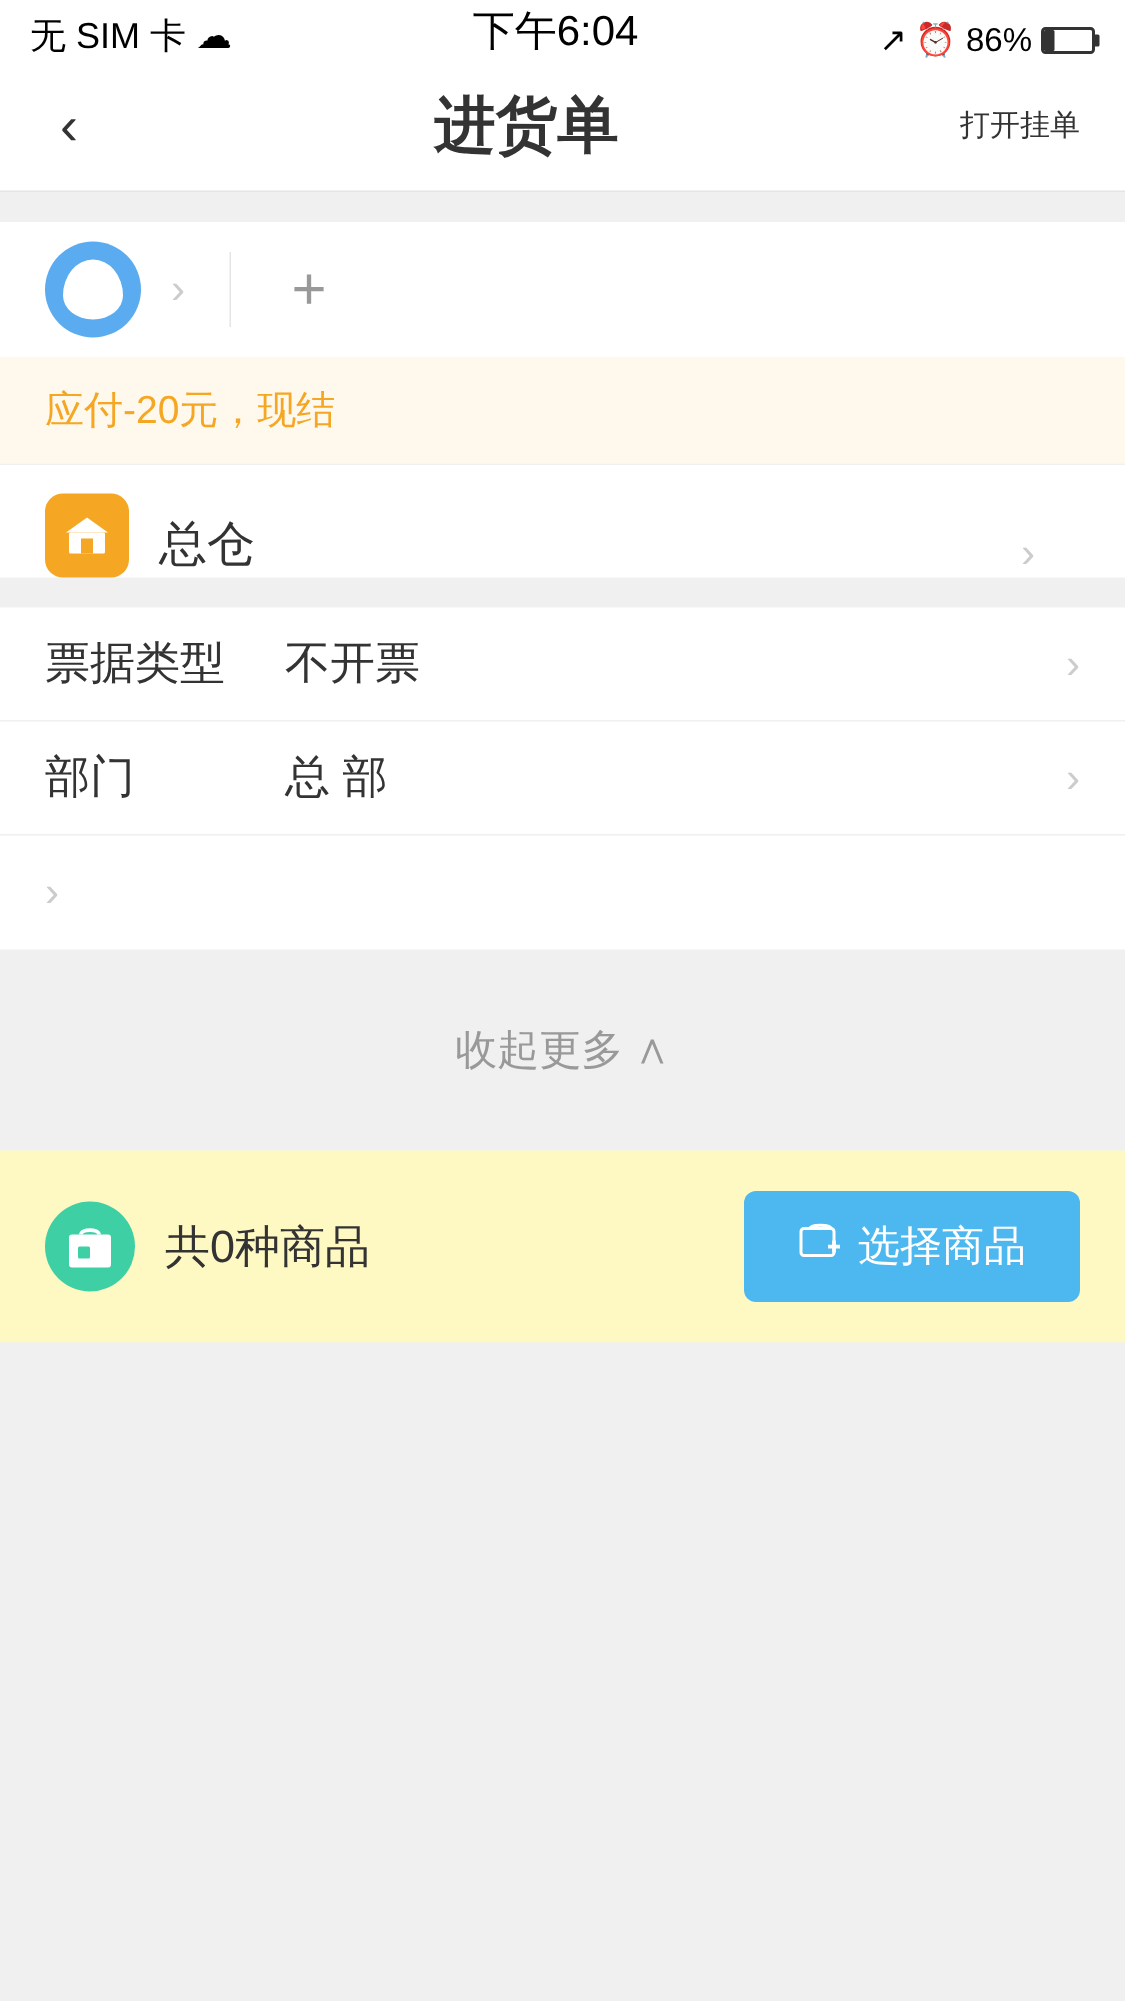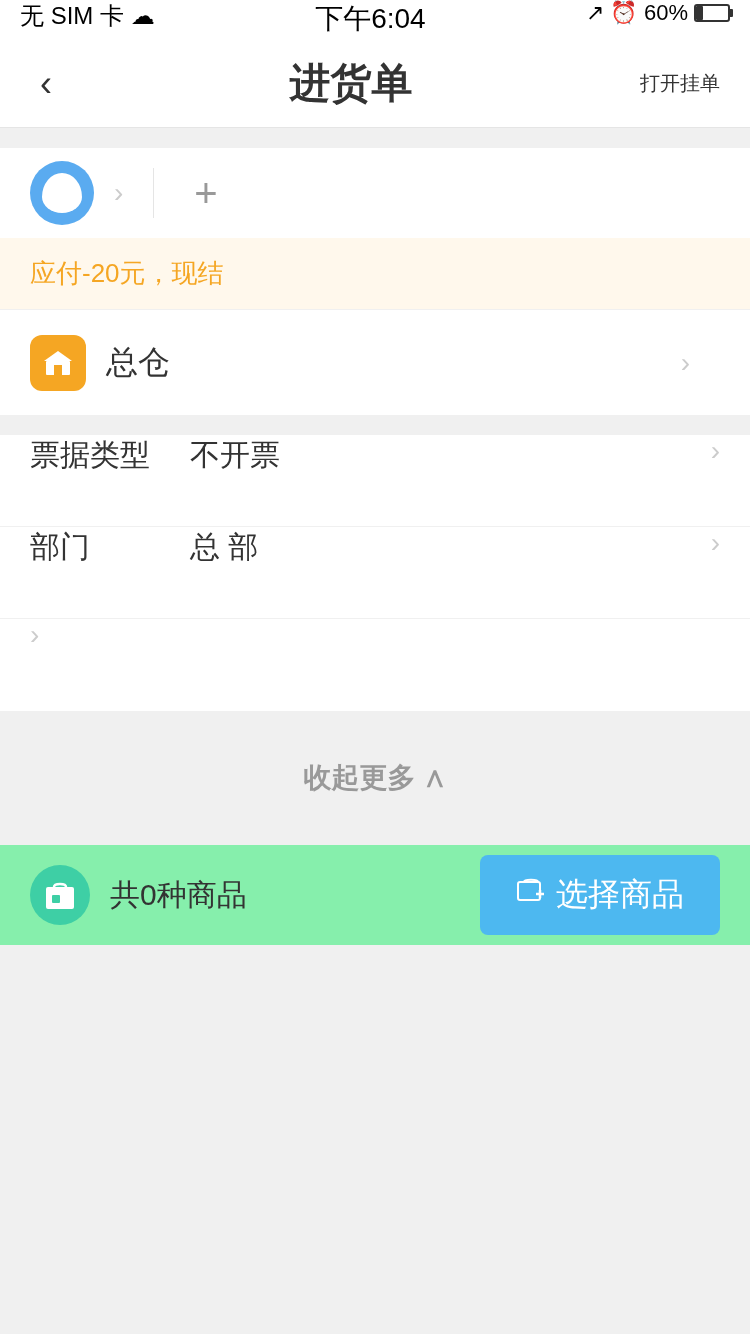--- a/index.html
+++ b/index.html
@@ -10,21 +10,21 @@
       min-height: 1334px;
       background: #f0f0f0;
       font-size: 28px;
       color: #333;
     }
     
     .status-bar {
       height: 40px;
       background: #fff;
       display: flex;
-      align-items: flex-start;
+      align-items: flex-end;
       justify-content: space-between;
       padding: 0 20px;
       font-size: 24px;
       color: #000;
     }
     .status-left { display: flex; align-items: center; gap: 10px; }
     .status-center { font-size: 28px; font-weight: 500; }
     .status-right { display: flex; align-items: center; gap: 6px; font-size: 22px; }
     .battery-icon {
       display: inline-block;
@@ -137,23 +137,23 @@
     
     .notice-banner {
       background: #fff8ec;
       padding: 18px 30px;
       font-size: 26px;
       color: #f5a623;
     }
     
     .warehouse-row {
       display: flex;
-      align-items: center;
-      padding: 0 30px;
-      height: 106px;
+      align-items: flex-end;
+      padding: 0 30px;
+      height: 76px;
       background: #fff;
       border-top: 1px solid #f0f0f0;
     }
     .warehouse-icon {
       width: 56px;
       height: 56px;
       border-radius: 12px;
       background: #f5a623;
       display: flex;
       align-items: center;
@@ -168,23 +168,23 @@
       font-size: 32px;
       color: #333;
     }
     
     .form-section {
       background: #fff;
       margin-top: 20px;
     }
     .form-row {
       display: flex;
-      align-items: flex-start;
-      padding: 0 30px;
-      height: 92px;
+      align-items: center;
+      padding: 0 30px;
+      height: 76px;
       border-bottom: 1px solid #f0f0f0;
     }
     .form-row:last-child {
       border-bottom: none;
     }
     .form-label {
       font-size: 30px;
       color: #333;
       width: 140px;
       flex-shrink: 0;
@@ -204,30 +204,29 @@
     }
     
     .collapse-btn {
       background: #f0f0f0;
       text-align: center;
       padding: 28px;
       font-size: 28px;
       color: #999;
       cursor: pointer;
       margin-top: 20px;
-      font-weight: bold;
     }
     
     .bottom-bar {
-      background: #86efac;
+      background: #fef9c3;
       margin-top: 20px;
       display: flex;
       align-items: center;
       padding: 0 30px;
-      height: 100px;
+      height: 128px;
     }
     .product-icon {
       width: 60px;
       height: 60px;
       border-radius: 50%;
       background: #3ecfa5;
       display: flex;
       align-items: center;
       justify-content: center;
       margin-right: 20px;
@@ -236,21 +235,21 @@
     .product-count {
       flex: 1;
       font-size: 30px;
       color: #333;
     }
     .select-btn {
       background: #4db8f0;
       color: #fff;
       border-radius: 8px;
       padding: 18px 36px;
-      font-size: 32px;
+      font-size: 28px;
       display: flex;
       align-items: center;
       gap: 10px;
       cursor: pointer;
     }
     
     .page-bg {
       flex: 1;
       background: #f0f0f0;
       min-height: 300px;
@@ -260,21 +259,21 @@
 <body>
 
 <div class="status-bar">
   <div class="status-left">
     <span>无 SIM 卡 ☁</span>
   </div>
   <div class="status-center">下午6:04</div>
   <div class="status-right">
     <span>↗</span>
     <span>⏰</span>
-    <span>60%</span>
+    <span>86%</span>
     <span class="battery-icon">
       <div class="battery-fill"></div>
     </span>
   </div>
 </div>
 
 <div class="nav-bar">
   <span class="nav-back">‹</span>
   <span class="nav-title">进货单</span>
   <span class="nav-action">打开挂单</span>

